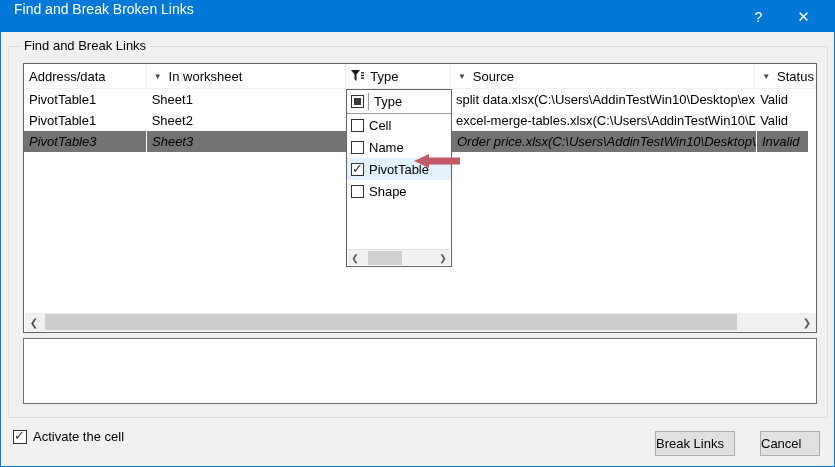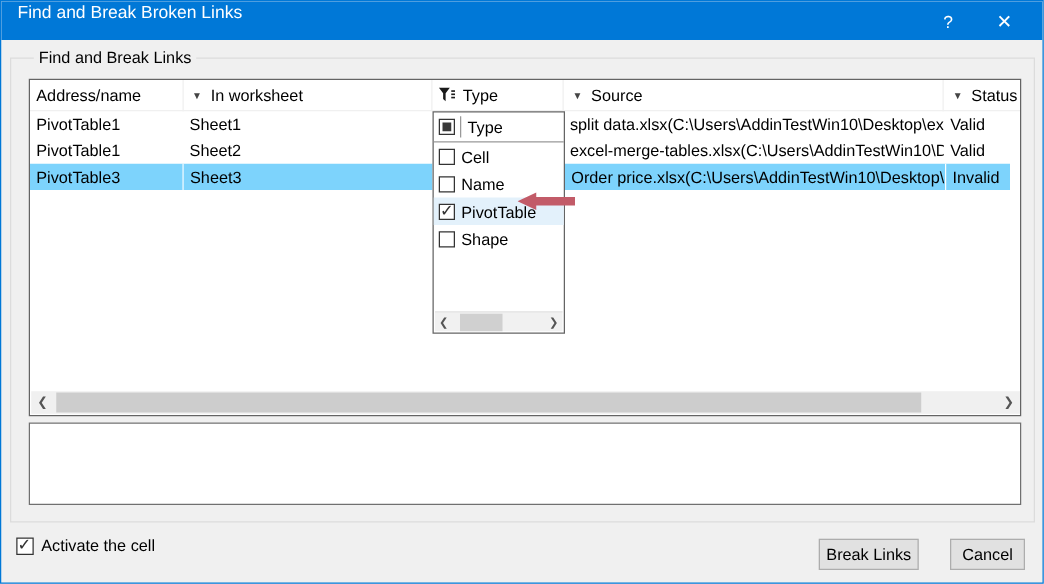--- a/index.html
+++ b/index.html
@@ -11,34 +11,34 @@
   .titlebar { position:absolute; top:0; left:0; width:100%; height:31px;
               background:#0078D7; color:#fff; display:flex; align-items:flex-start; }
   .titlebar .title { margin-left:13px; font-size:14px; }
   .titlebar .controls { position:absolute; right:0; top:0; height:31px; display:flex; }
   .tb-btn { width:45px; height:31px; display:flex; align-items:center; justify-content:center;
             color:#fff; font-size:14px; cursor:default; }
   .tb-btn.close { margin-right:8px; font-size:15px; }
   
   .groupbox { position:absolute; left:7px; top:45px; width:820px; height:372px;
               border:1px solid #DCDCDC; }
-  .groupbox-label { position:absolute; left:18px; top:-9px; background:#F0F0F0; padding:0 4px; }
+  .groupbox-label { position:absolute; left:11px; top:-9px; background:#F0F0F0; padding:0 4px; }
   
   .linktable { position:absolute; left:22px; top:62px; width:794px; height:270px;
                background:#fff; border:1px solid #646464; }
   .thead { display:flex; height:25px; align-items:center; border-bottom:1px solid #F0F0F0; }
   .th { height:25px; display:flex; align-items:center; padding-left:5px;
         border-right:1px solid #EFEFEF; overflow:hidden; white-space:nowrap; }
   .th .dd-tri { font-size:8px; color:#444; margin-right:7px; margin-left:2px; }
   .c1 { width:123px; } .c2 { width:200px; } .c3 { width:105px; }
   .c4 { width:305px; } .c5 { width:61px; border-right:none; }
   .trow { display:flex; height:21px; align-items:center; white-space:nowrap; }
   .td { height:21px; line-height:21px; overflow:hidden; white-space:nowrap; padding-left:5px; }
   .td.indent { }
-  .trow.selected .td { background:#7dd3fc; border-right:1px solid #fff; }
+  .trow.selected .td { background:#737373; border-right:1px solid #fff;font-style:italic; }
   .trow.selected .td.c5 { width:51px; border-right:none; }
   .funnel-icon { margin-right:6px; display:inline-flex; }
   
   .hscroll { position:absolute; left:1px; bottom:1px; width:791px; height:18px;
              background:#F0F0F0; display:flex; align-items:center; }
   .hs-arrow { width:18px; text-align:center; color:#555; font-size:10px; }
   .hs-thumb { height:16px; background:#CDCDCD; }
   .hs-thumb.main { width:692px; margin-left:2px; }
   
   .filterpanel { position:absolute; left:345px; top:88px; width:106px; height:178px;
@@ -62,21 +62,21 @@
   .pointer-arrow { position:absolute; left:413px; top:152px; width:46px; height:16px; z-index:6; }
   
   .previewbox { position:absolute; left:22px; top:337px; width:794px; height:66px;
                 background:#fff; border:1px solid #707070; }
   
   .footer-check { position:absolute; left:12px; top:428px; display:flex; align-items:center; }
   .footer-check .cbx { width:14px; height:14px; }
   .footer-check .lbl { margin-left:6px; }
   .btn { position:absolute; top:430px; height:25px; background:#E1E1E1;
          border:1px solid #ADADAD; font-family:"Liberation Sans", sans-serif;
-         font-size:13px; text-align:center; line-height:23px; }
+         font-size:13px; text-align:left; line-height:23px; }
   .btn-break { left:654px; width:80px; }
   .btn-cancel { left:759px; width:60px; }
 </style>
 </head>
 <body>
 
 <div class="window">
 
   <div class="titlebar">
     <span class="title">Find and Break Broken Links</span>
@@ -86,21 +86,21 @@
     </span>
   </div>
 
   <div class="groupbox">
     <span class="groupbox-label">Find and Break Links</span>
   </div>
 
   <div class="linktable">
     <div class="thead">
       <div class="th c1">
-        <span>Address/name</span>
+        <span>Address/data</span>
       </div>
       <div class="th c2">
         <span class="dd-tri">▼</span>
         <span>In worksheet</span>
       </div>
       <div class="th c3">
         <span class="funnel-icon">
           <svg width="13" height="12" viewBox="0 0 13 12">
             <path d="M0 0 H9 L5.5 4.5 V11 L3.5 9.2 V4.5 Z" fill="#1a1a1a"></path>
             <rect x="10" y="2.2" width="3" height="1.3" fill="#1a1a1a"></rect>

